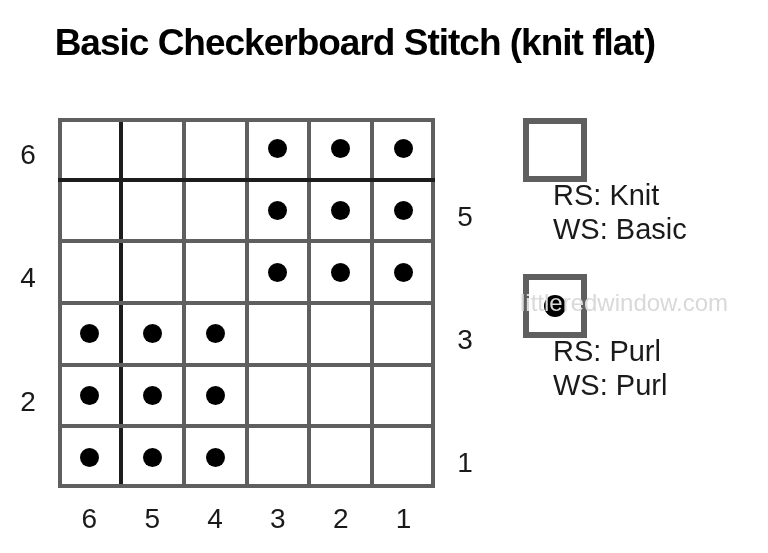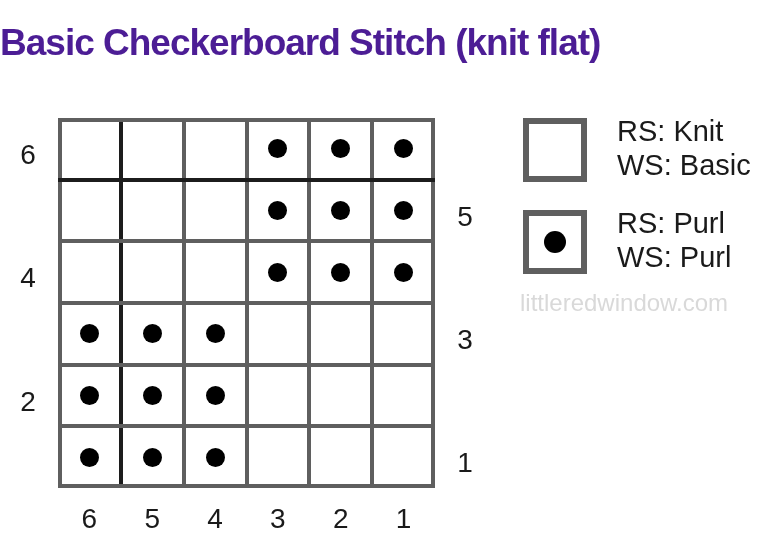--- a/index.html
+++ b/index.html
@@ -1,36 +1,36 @@
 <!DOCTYPE html>
 <html><head>
 <meta charset="utf-8">
 <style>
   html,body{margin:0;padding:0;}
   body{
     width:768px;height:553px;position:relative;background:#ffffff;
     font-family:"Liberation Sans", sans-serif;color:#1a1a1a;overflow:hidden;
   }
   .title{
-    position:absolute;top:22px;left:0;width:655px;text-align:left;
-    font-size:37px;font-weight:700;letter-spacing:-1px;color:#4c1d95;
+    position:absolute;top:22px;left:0;width:655px;text-align:right;
+    font-size:37px;font-weight:700;letter-spacing:-1px;color:#000000;
   }
   .chart{
     position:absolute;left:58px;top:118px;width:377px;height:370px;
   }
   .chart .dot{
     position:absolute;width:19px;height:19px;border-radius:50%;
   }
   .row-label,.col-label{
     position:absolute;font-size:28px;line-height:30px;text-align:center;width:32px;
   }
   .legend{
     position:absolute;left:523px;top:118px;width:240px;
   }
-  .legend-item{display:flex;align-items:flex-start;}
+  .legend-item{display:flex;align-items:flex-start;flex-direction:column;}
   .legend-item + .legend-item{margin-top:28px;}
   .legend-swatch{
     width:64px;height:64px;box-sizing:border-box;border:6px solid #5f5f5f;
     background:#fff;flex:0 0 auto;display:flex;align-items:center;justify-content:center;
   }
   .legend-swatch .swatch-dot{width:22px;height:22px;border-radius:50%;background:#000;}
   .legend-text{margin-left:30px;font-size:29px;line-height:34px;margin-top:-4px;}
   .watermark{
     position:absolute;left:520px;top:289px;font-size:24px;font-weight:400;
     color:#d9d9d9;letter-spacing:0px;

